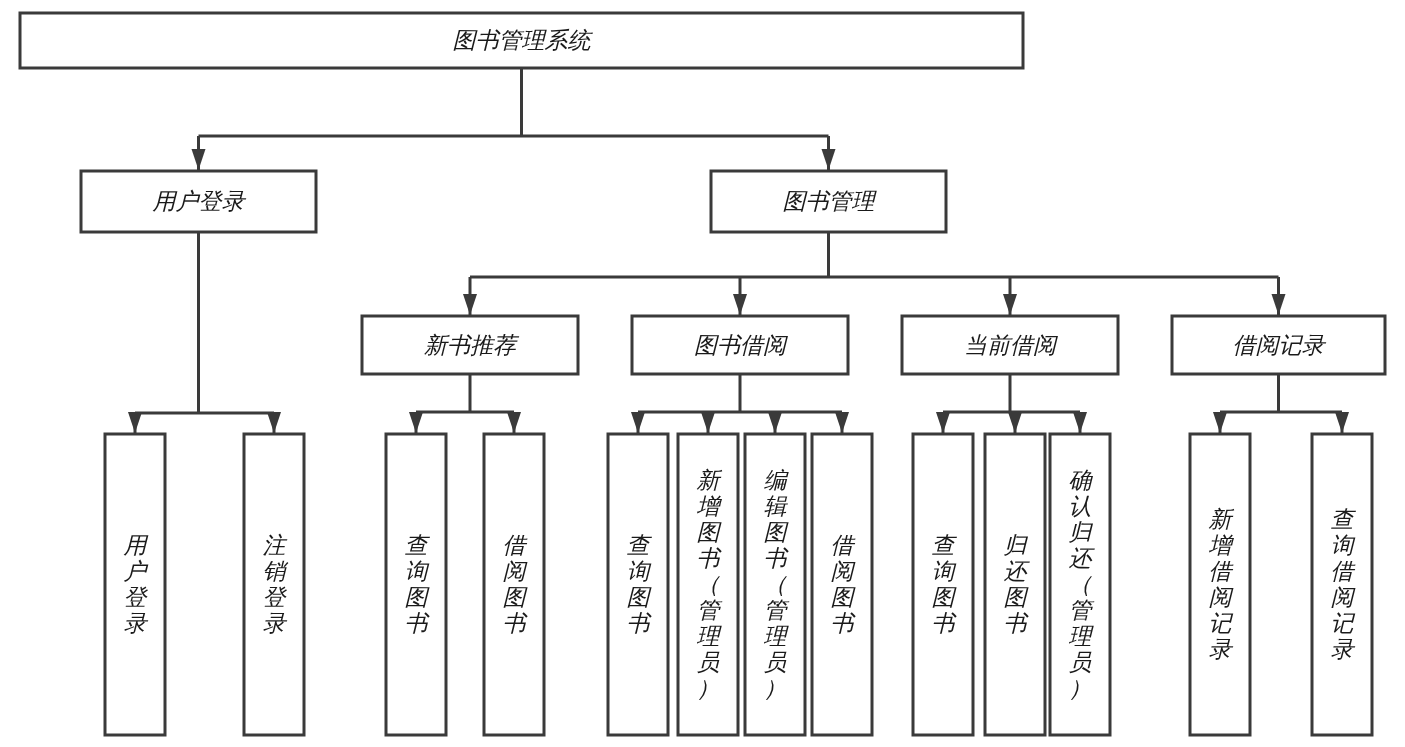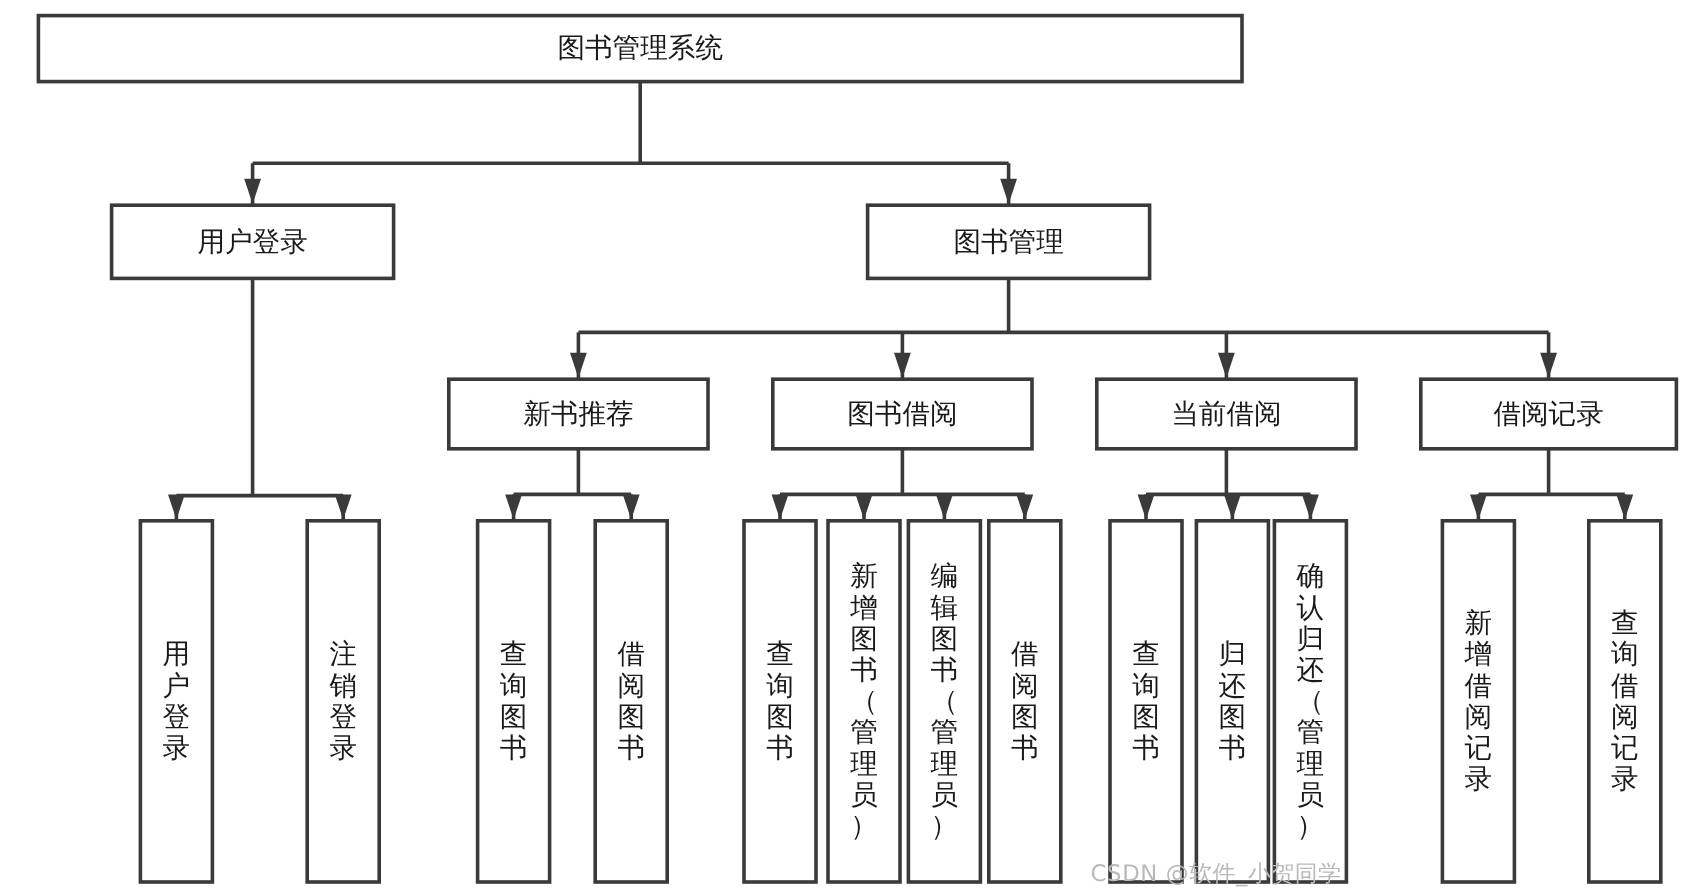--- a/index.html
+++ b/index.html
@@ -9,24 +9,25 @@
   }
   body {
     width: 1405px;
     height: 747px;
     font-family: "DejaVu Sans", "Liberation Sans", sans-serif;
     overflow: hidden;
     position: relative;
   }
   #chart-root {
     position: absolute;
-    left: 12px;
+    left: 0;
     top: 0;
     width: 1114px;
     height: 747px;
+    font-style: italic;
   }
   .node-box {
     fill: #ffffff;
     stroke: #3a3a3a;
     stroke-width: 3;
   }
   .connector {
     stroke: #3a3a3a;
     stroke-width: 3;
     fill: none;
@@ -248,14 +249,13 @@
           <rect x="1312" y="434" width="60" height="301" class="node-box"></rect>
           <text x="1342" y="520.5" class="node-label-h">查</text>
           <text x="1342" y="546.5" class="node-label-h">询</text>
           <text x="1342" y="572.5" class="node-label-h">借</text>
           <text x="1342" y="598.5" class="node-label-h">阅</text>
           <text x="1342" y="624.5" class="node-label-h">记</text>
           <text x="1342" y="650.5" class="node-label-h">录</text>
         </g>
       </g>
   </svg>
-  <div class="watermark">CSDN @软件_小贺同学</div>
 </div>
 
 </body></html>

